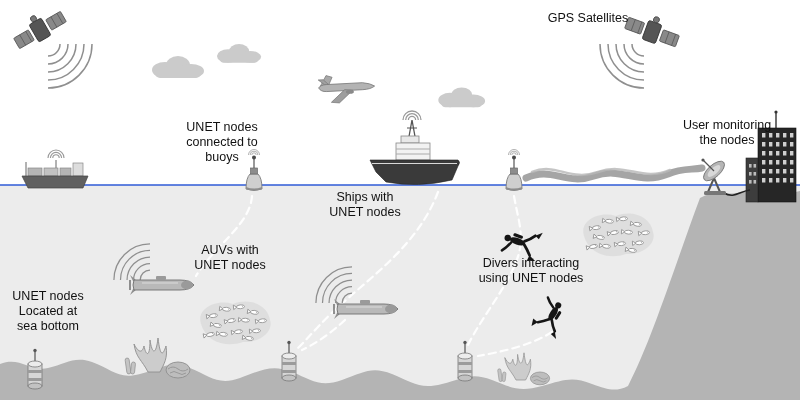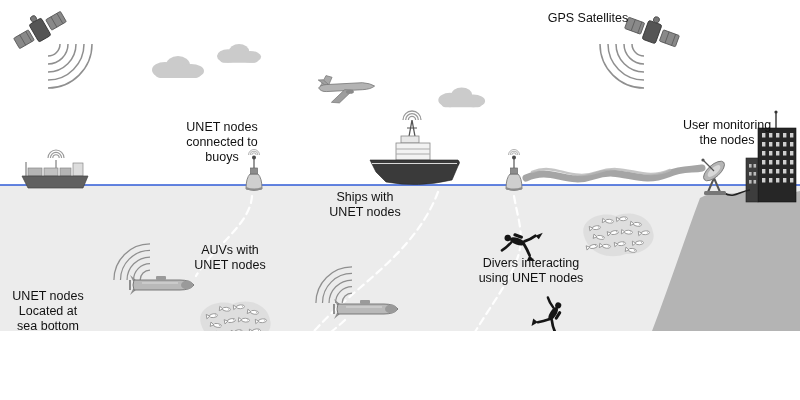--- a/index.html
+++ b/index.html
@@ -1,16 +1,16 @@
 <!DOCTYPE html>
 <html><head>
 <meta charset="utf-8">
 <style>
   html,body{margin:0;padding:0;background:#fff;}
-  .stage{position:relative;width:800px;height:331px;overflow:hidden;background:#fff;
+  .stage{position:relative;width:800px;height:400px;overflow:hidden;background:#fff;
          font-family:"Liberation Sans",sans-serif;}
   svg{display:block;}
   .lbl{font-family:"Liberation Sans",sans-serif;font-size:12.5px;fill:#111;text-anchor:middle;}
 </style>
 </head>
 <body>
 
 <div class="stage">
 <svg width="800" height="400" viewBox="0 0 800 400">
 

